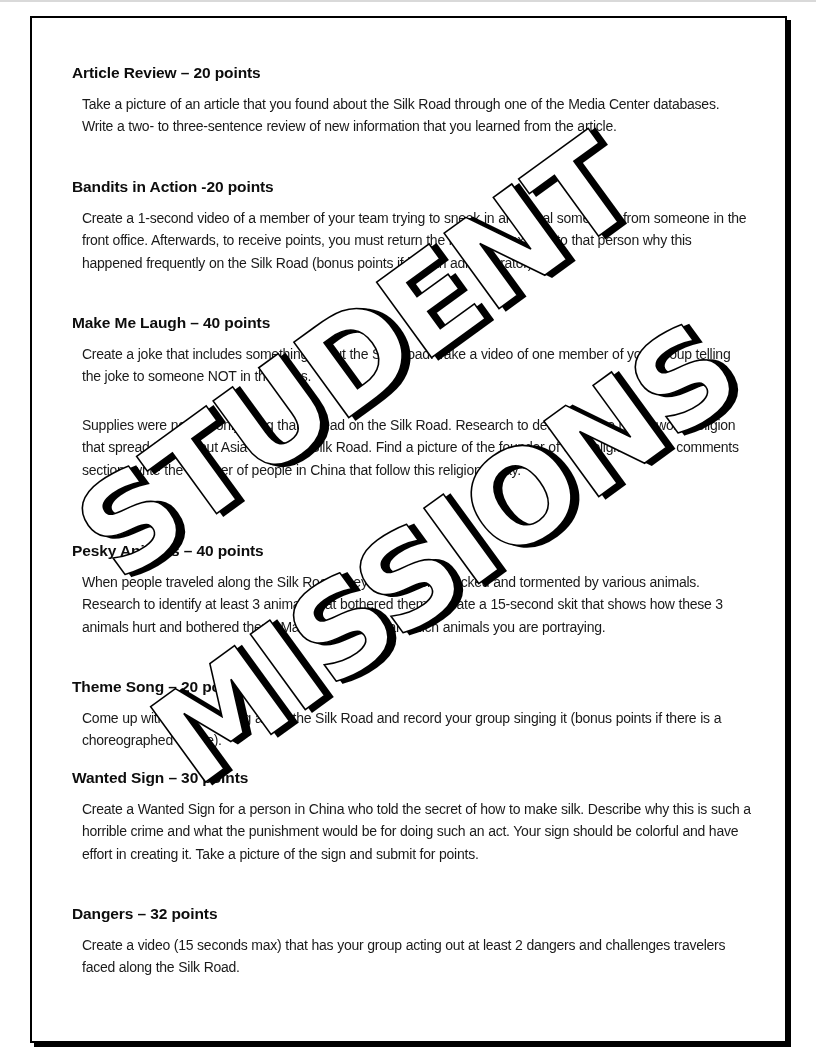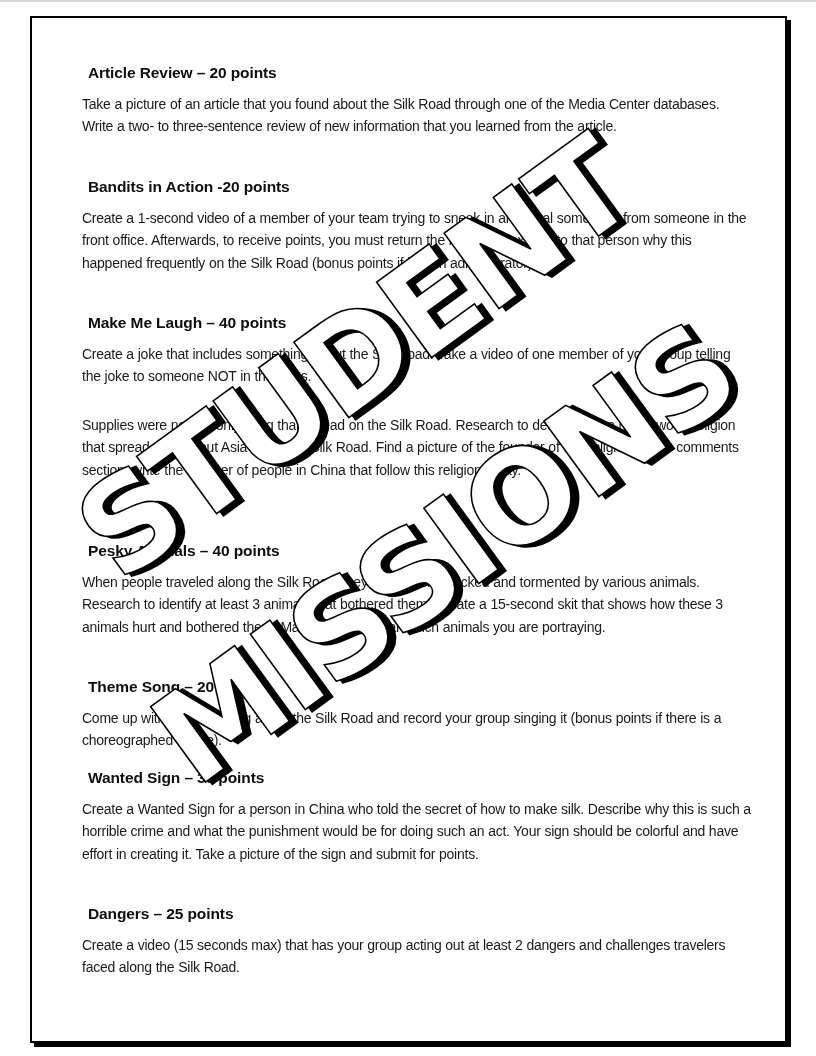--- a/index.html
+++ b/index.html
@@ -33,21 +33,21 @@
     }
     .mission {
       position: absolute;
       left: 72px;
       width: 690px;
     }
     .mission-title {
       font-weight: bold;
       font-size: 15.5px;
       line-height: 20px;
-      margin: 0 0 1px 16px;
+      margin: 0 0 1px 0;
       letter-spacing: -0.1px;
       color: #0d0d0d;
     }
     .mission-desc {
       font-size: 14px;
       line-height: 22.4px;
       margin: 10px;
       letter-spacing: -0.25px;
       word-spacing: 0.2px;
       color: #1a1a1a;
@@ -99,21 +99,21 @@
   <div class="mission-title">Theme Song – 20 points</div>
   <p class="mission-desc">Come up with a theme song about the Silk Road and record your group singing it (bonus points if there is a choreographed dance).</p>
 </div>
 
 <div class="mission" style="top:768px;">
   <div class="mission-title">Wanted Sign – 30 points</div>
   <p class="mission-desc">Create a Wanted Sign for a person in China who told the secret of how to make silk.  Describe why this is such a horrible crime and what the punishment would be for doing such an act.  Your sign should be colorful and have effort in creating it.  Take a picture of the sign and submit for points.</p>
 </div>
 
 <div class="mission" style="top:904px;">
-  <div class="mission-title">Dangers – 25 points</div>
+  <div class="mission-title">Dangers – 32 points</div>
   <p class="mission-desc">Create a video (15 seconds max) that has your group acting out at least 2 dangers and challenges travelers faced along the Silk Road.</p>
 </div>
 
 <svg class="watermark" width="816" height="1056" viewBox="0 0 816 1056">
   <g transform="translate(380,395) rotate(-36)">
 
     <text class="wm-text" x="5" y="5" font-size="128" text-anchor="middle" fill="#000" stroke="#000" stroke-width="3">STUDENT</text>
     <text class="wm-text" x="0" y="0" font-size="128" text-anchor="middle" fill="#ffffff" stroke="#000" stroke-width="1.6">STUDENT</text>
   </g>
   <g transform="translate(470,590) rotate(-36)">

